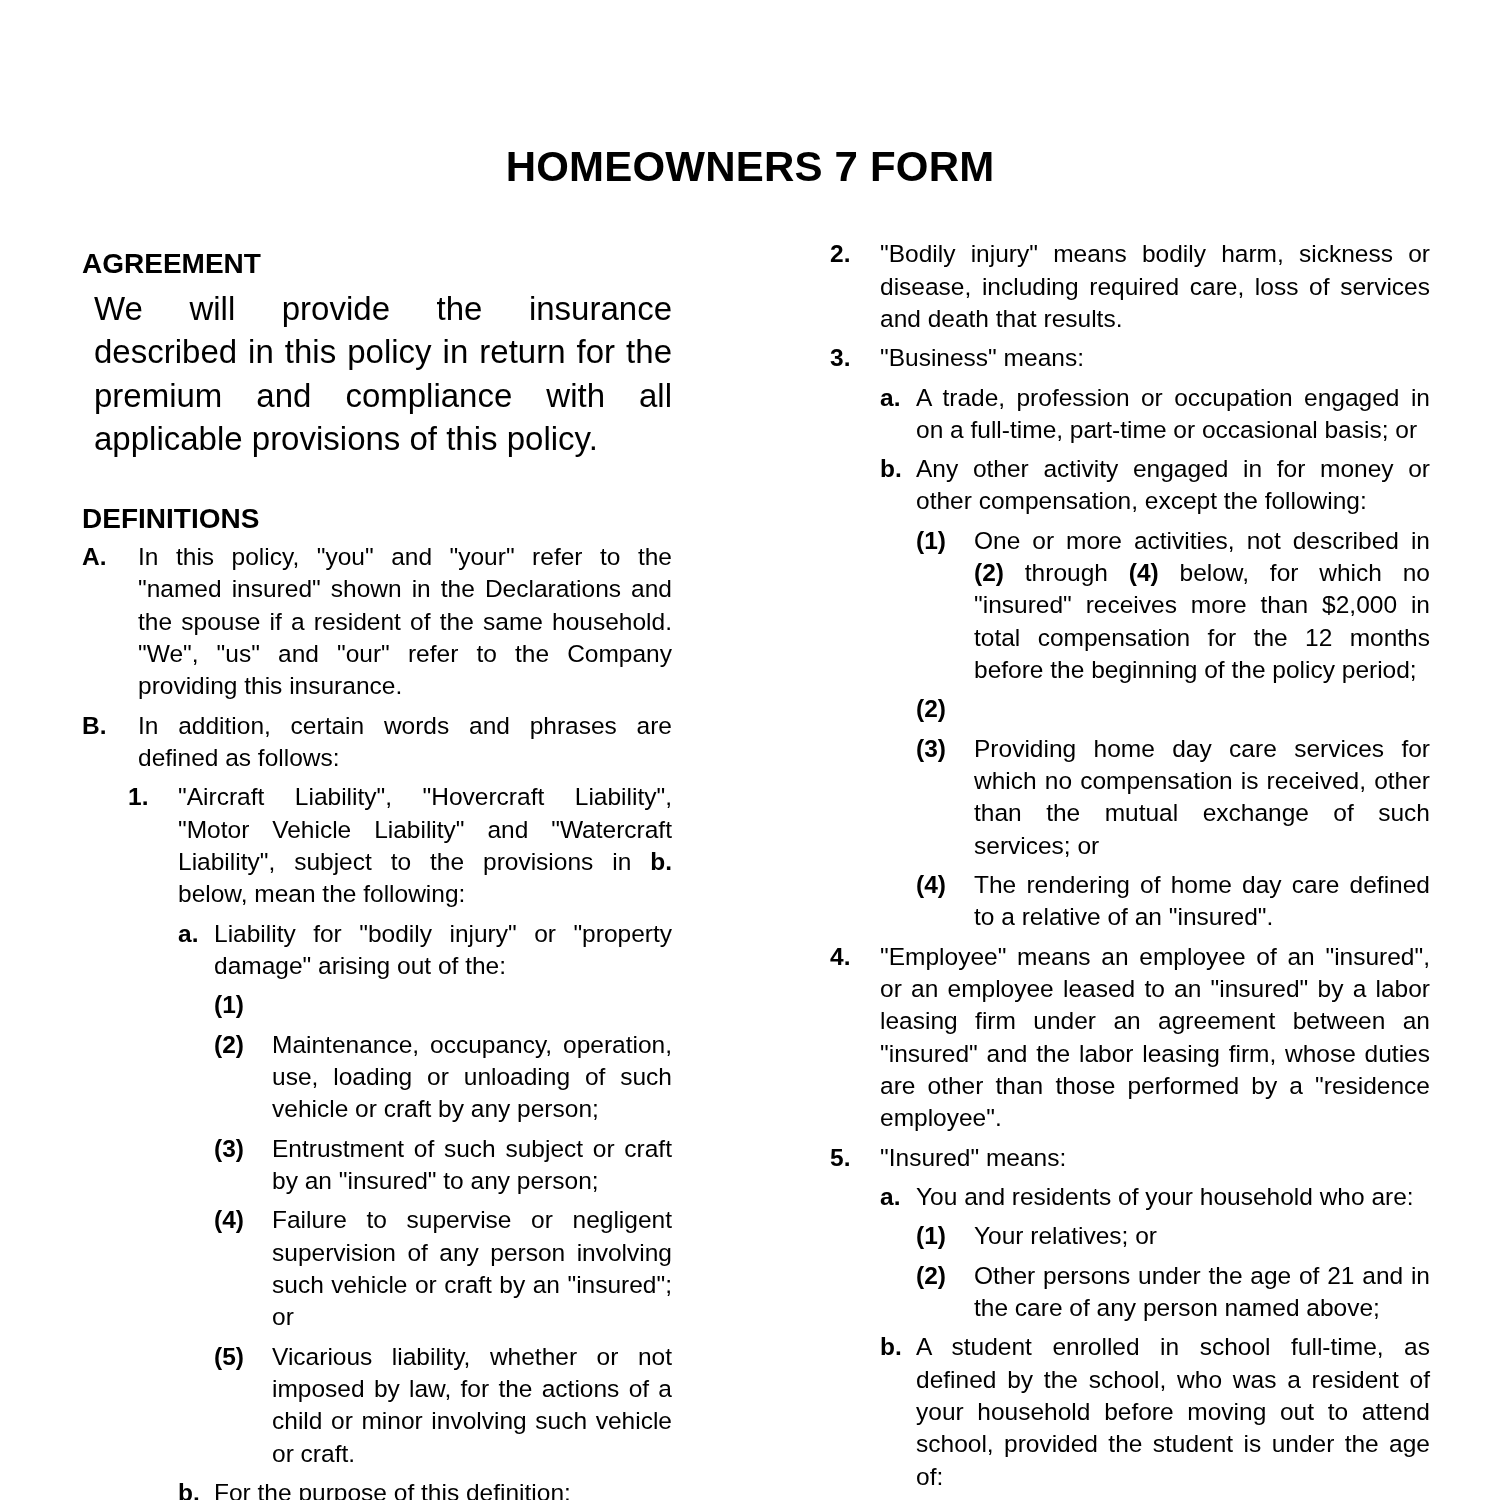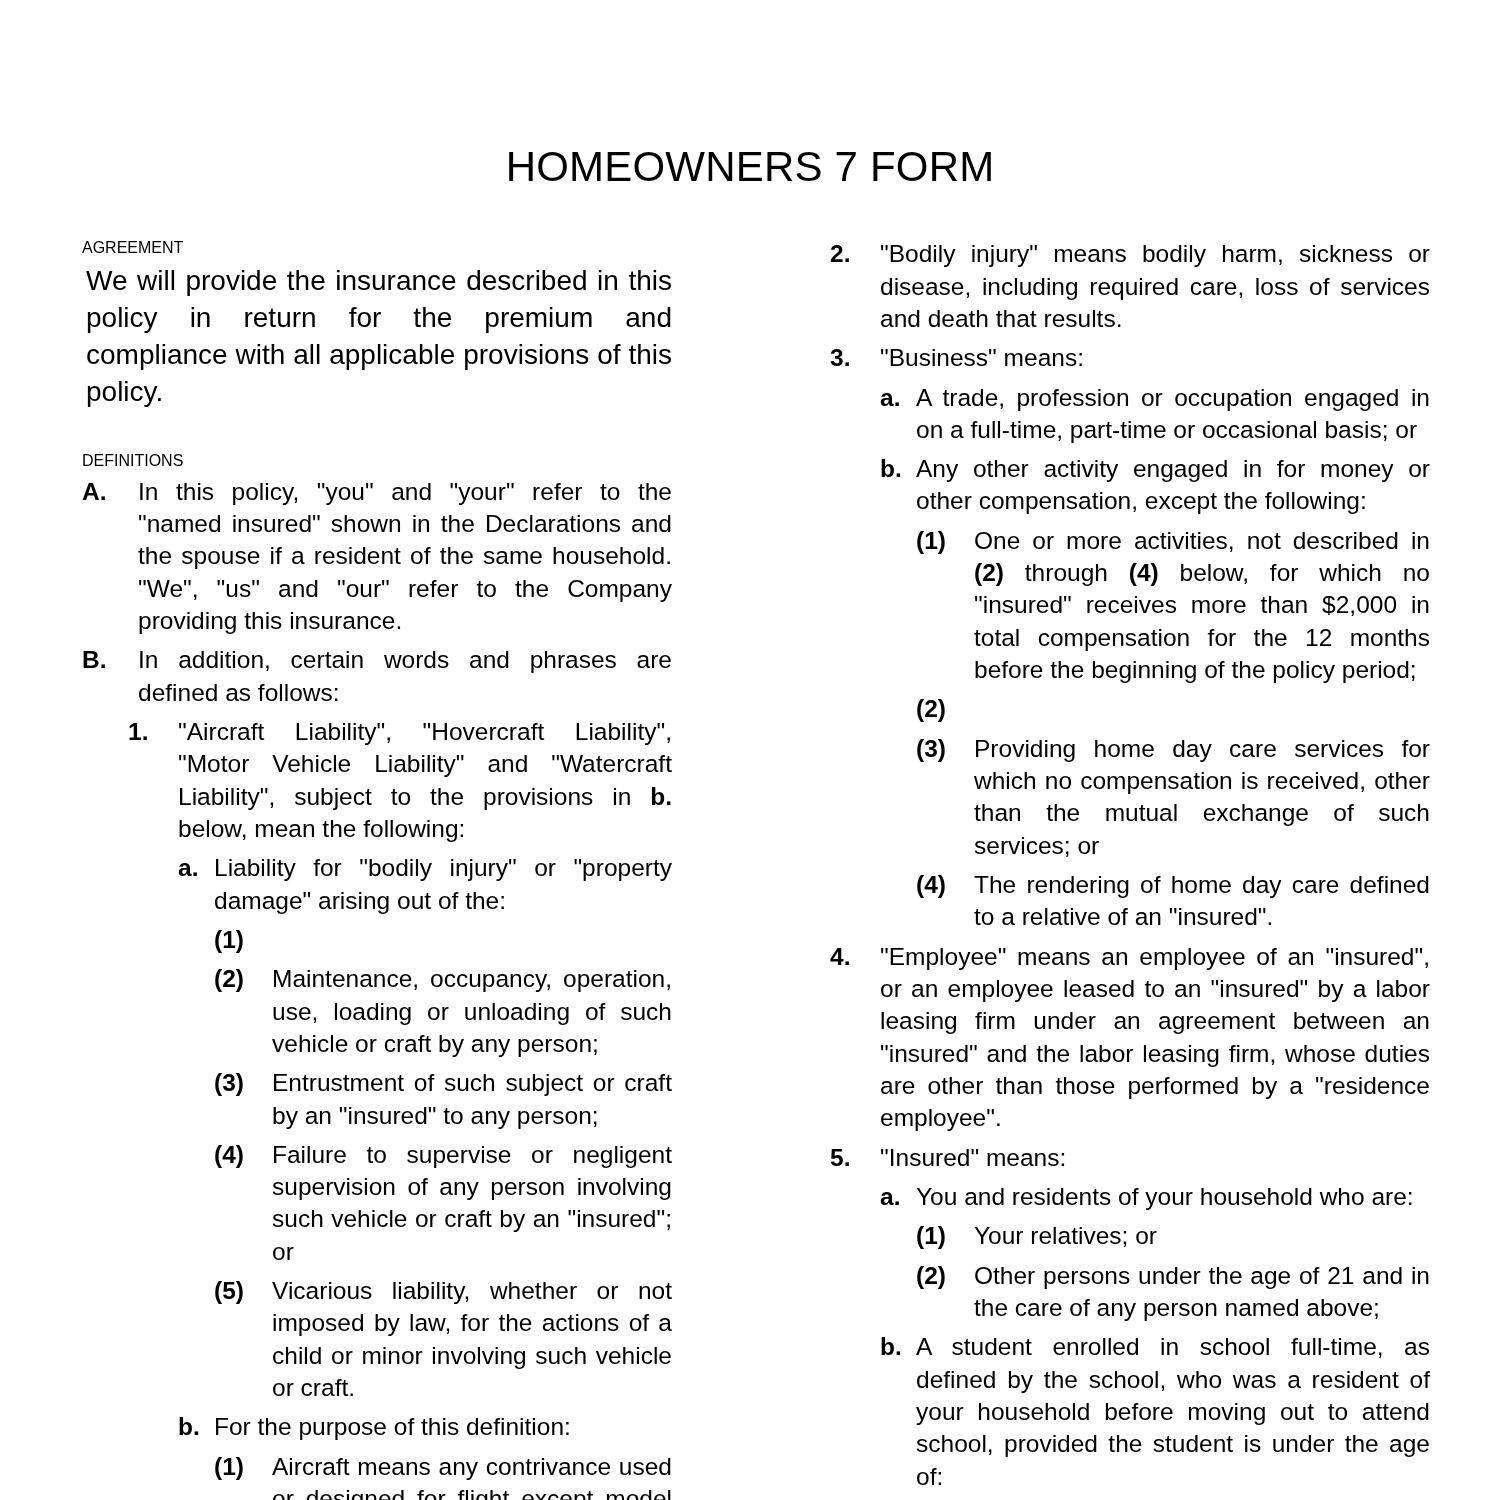--- a/index.html
+++ b/index.html
@@ -19,21 +19,21 @@
     position: relative;
     width: 1500px;
     height: 1500px;
     box-sizing: border-box;
     padding: 0;
     overflow: hidden;
   }
   .doc-title {
     text-align: center;
     font-size: 42px;
-    font-weight: normal;
+    font-weight: bold;
     letter-spacing: 0.2px;
     margin: 0;
     padding-top: 144px;
     line-height: 1.1;
   }
   .columns {
     display: flex;
     gap: 0;
     padding-top: 48px;
   }
@@ -44,34 +44,34 @@
     width: 700px;
     padding-left: 82px;
     padding-right: 28px;
   }
   .col-right {
     width: 800px;
     padding-left: 130px;
     padding-right: 70px;
   }
   .section-head {
-    font-size: 16px;
-    font-weight: normal;
-    margin: 0 0 4px 0;
+    font-size: 28px;
+    font-weight: bold;
+    margin: 8px 0 4px 0;
     line-height: 1.3;
   }
   .gap-before {
     margin-top: 40px;
   }
   .para {
-    font-size: 28px;
+    font-size: 33px;
     line-height: 1.32;
     text-align: justify;
     text-justify: inter-word;
-    margin: 0 0 0 4px;
+    margin: 0 0 0 12px;
     hyphens: none;
   }
   
   .row {
     display: flex;
     align-items: flex-start;
     margin-top: 7px;
   }
   .row.tight { margin-top: 0; }
   .marker {

